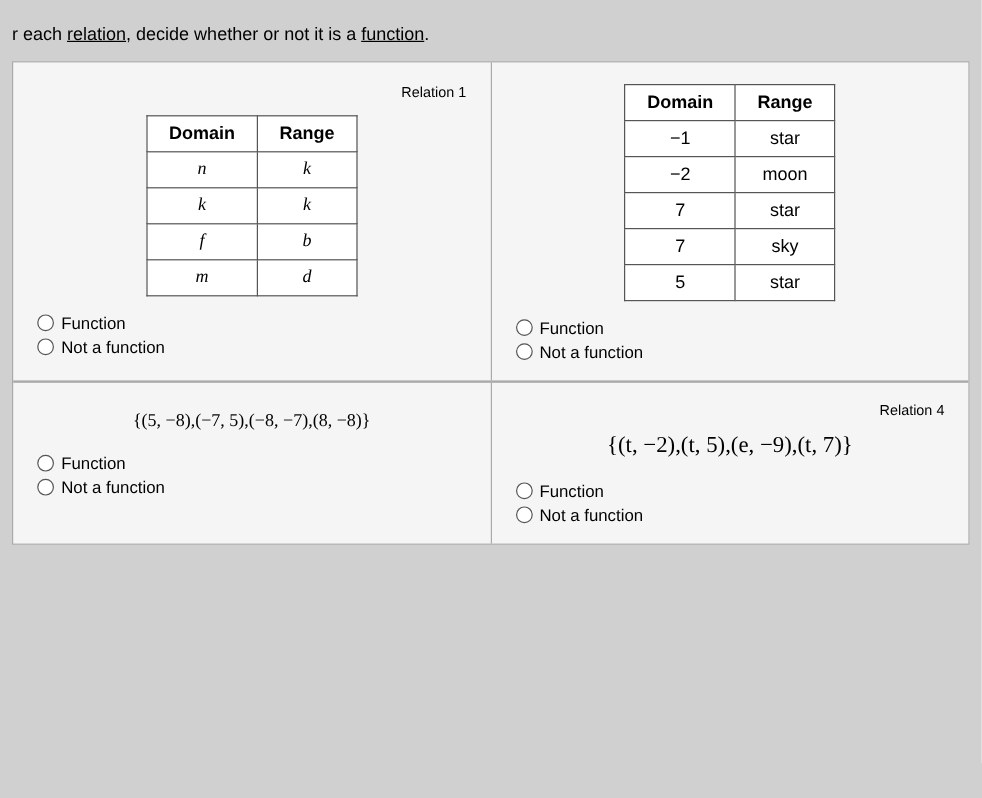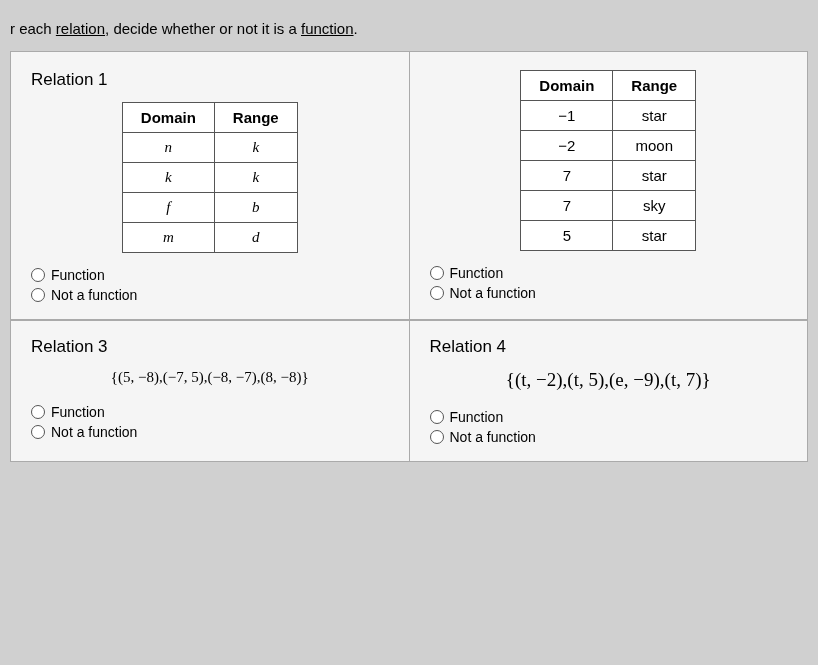--- a/index.html
+++ b/index.html
@@ -34,22 +34,22 @@
     }
     .relation-box {
       flex: 1;
       padding: 18px 20px 16px;
       position: relative;
     }
     .relation-box:not(:last-child) {
       border-right: 1px solid #aaa;
     }
     .relation-title {
-      text-align: left;
-      font-size: 17px;
+      text-align: right;
+      font-size: 12px;
       font-family: sans-serif;
       margin-bottom: 12px;
       font-weight: normal;
     }
     table {
       border-collapse: collapse;
       margin: 0 auto 14px;
     }
     th, td {
       border: 1px solid #555;
@@ -204,21 +204,20 @@
           <span class="radio-circle"></span>
           <span>Not a function</span>
         </label>
       </div>
     </div>
   </div>
 
   <div class="bottom-row">
 
     <div class="relation-box">
-      <div class="relation-title">Relation 3</div>
       <div class="relation3-set">
         {(5, −8),(−7, 5),(−8, −7),(8, −8)}
       </div>
       <div class="radio-group">
         <label class="radio-label">
           <span class="radio-circle"></span>
           <span>Function</span>
         </label>
         <label class="radio-label">
           <span class="radio-circle"></span>

